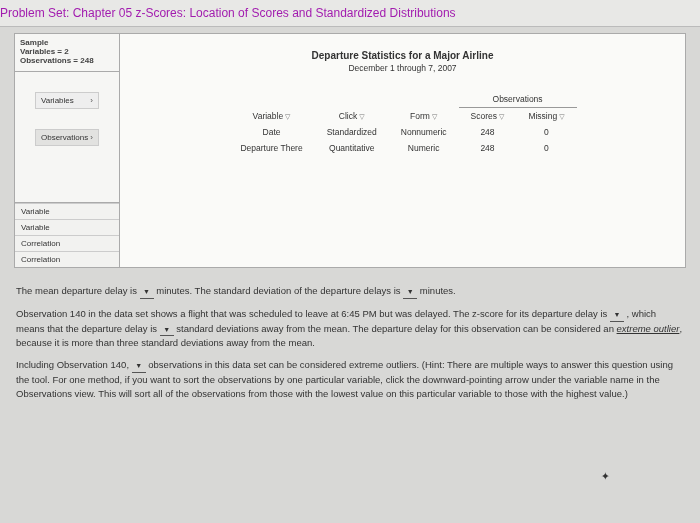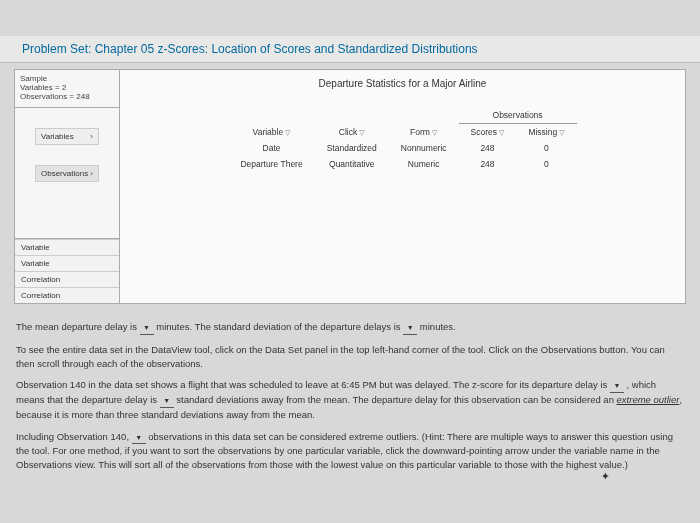--- a/index.html
+++ b/index.html
@@ -7,25 +7,24 @@
       font-family: Arial, Helvetica, sans-serif;
       background: #d8d8d6;
       width: 700px;
       height: 523px;
       font-size: 9px;
       color: #333;
       overflow: hidden;
     }
     .header {
       background: #e8e8e6;
-      padding: 6px 22px;
+      padding: 6px 0;
       border-bottom: 1px solid #bbb;
       font-size: 12px;
-      color: #0369a1;
-      margin-top: 36px;
+      color: #a21caf;
     }
     .tool {
       background: #f0f0ee;
       border: 1px solid #aaa;
       margin: 6px 14px 4px 14px;
       position: relative;
       height: 235px;
     }
     .tool-top {
       display: flex;
@@ -38,21 +37,21 @@
       border-right: 1px solid #aaa;
     }
     .panel-top {
       border-bottom: 1px solid #aaa;
       padding: 4px 5px;
       font-size: 8px;
       color: #444;
       background: #f6f6f4;
       height: 38px;
     }
-    .panel-top .t { font-size: 8px; }
+    .panel-top .t { font-size: 8px; font-weight: bold; }
     .mid-nav {
       flex: 1;
       border-bottom: 1px solid #aaa;
       background: #f6f6f4;
     }
     .nav-item {
       display: flex;
       justify-content: space-between;
       align-items: center;
       border: 1px solid #ccc;
@@ -72,21 +71,21 @@
       padding: 3px 6px;
       font-size: 8px;
       background: #f2f2f0;
     }
     .main {
       flex: 1;
       padding: 8px 14px;
       background: #fafaf8;
       position: relative;
     }
-    .main-title { text-align: center; font-weight: normal; font-size: 10px; }
+    .main-title { text-align: center; font-weight: bold; font-size: 10px; margin-top: 8px; }
     .main-sub { text-align: center; font-size: 8.5px; margin-top: 2px; }
     table.stats {
       margin: 18px auto 0 auto;
       border-collapse: collapse;
       font-size: 8.5px;
     }
     table.stats th, table.stats td {
       padding: 3px 12px;
       text-align: center;
     }
@@ -141,20 +140,21 @@
       </div>
       <div class="bottom-nav">
         <div class="bn">Variable</div>
         <div class="bn">Variable</div>
         <div class="bn">Correlation</div>
         <div class="bn">Correlation</div>
       </div>
     </div>
     <div class="main">
       <div class="main-title">Departure Statistics for a Major Airline</div>
+      <div class="main-sub">December 1 through 7, 2007</div>
       <table class="stats">
         <thead>
           <tr>
             <th></th>
               <th></th>
               <th></th>
             <th colspan="2" class="group">Observations</th>
           </tr>
           <tr>
             <th class="th-with-arrow">Variable</th>
@@ -186,21 +186,20 @@
 </div>
 
 <div class="content">
   <p>
     <span>The mean departure delay is </span>
     <span class="dd"><span class="tri">▼</span></span>
     <span> minutes. The standard deviation of the departure delays is </span>
     <span class="dd"><span class="tri">▼</span></span>
     <span> minutes.</span>
   </p>
-  <p>To see the entire data set in the DataView tool, click on the Data Set panel in the top left-hand corner of the tool. Click on the Observations button. You can then scroll through each of the observations.</p>
   <p>
     <span>Observation 140 in the data set shows a flight that was scheduled to leave at 6:45 PM but was delayed. The z-score for its departure delay is </span>
     <span class="dd"><span class="tri">▼</span></span>
     <span> , which means that the departure delay is </span>
     <span class="dd"><span class="tri">▼</span></span>
     <span> standard deviations away from the mean. The departure delay for this observation can be considered an </span>
     <span class="em">extreme outlier</span><span>, because it is more than three standard deviations away from the mean.</span>
   </p>
   <p>
     <span>Including Observation 140, </span>

